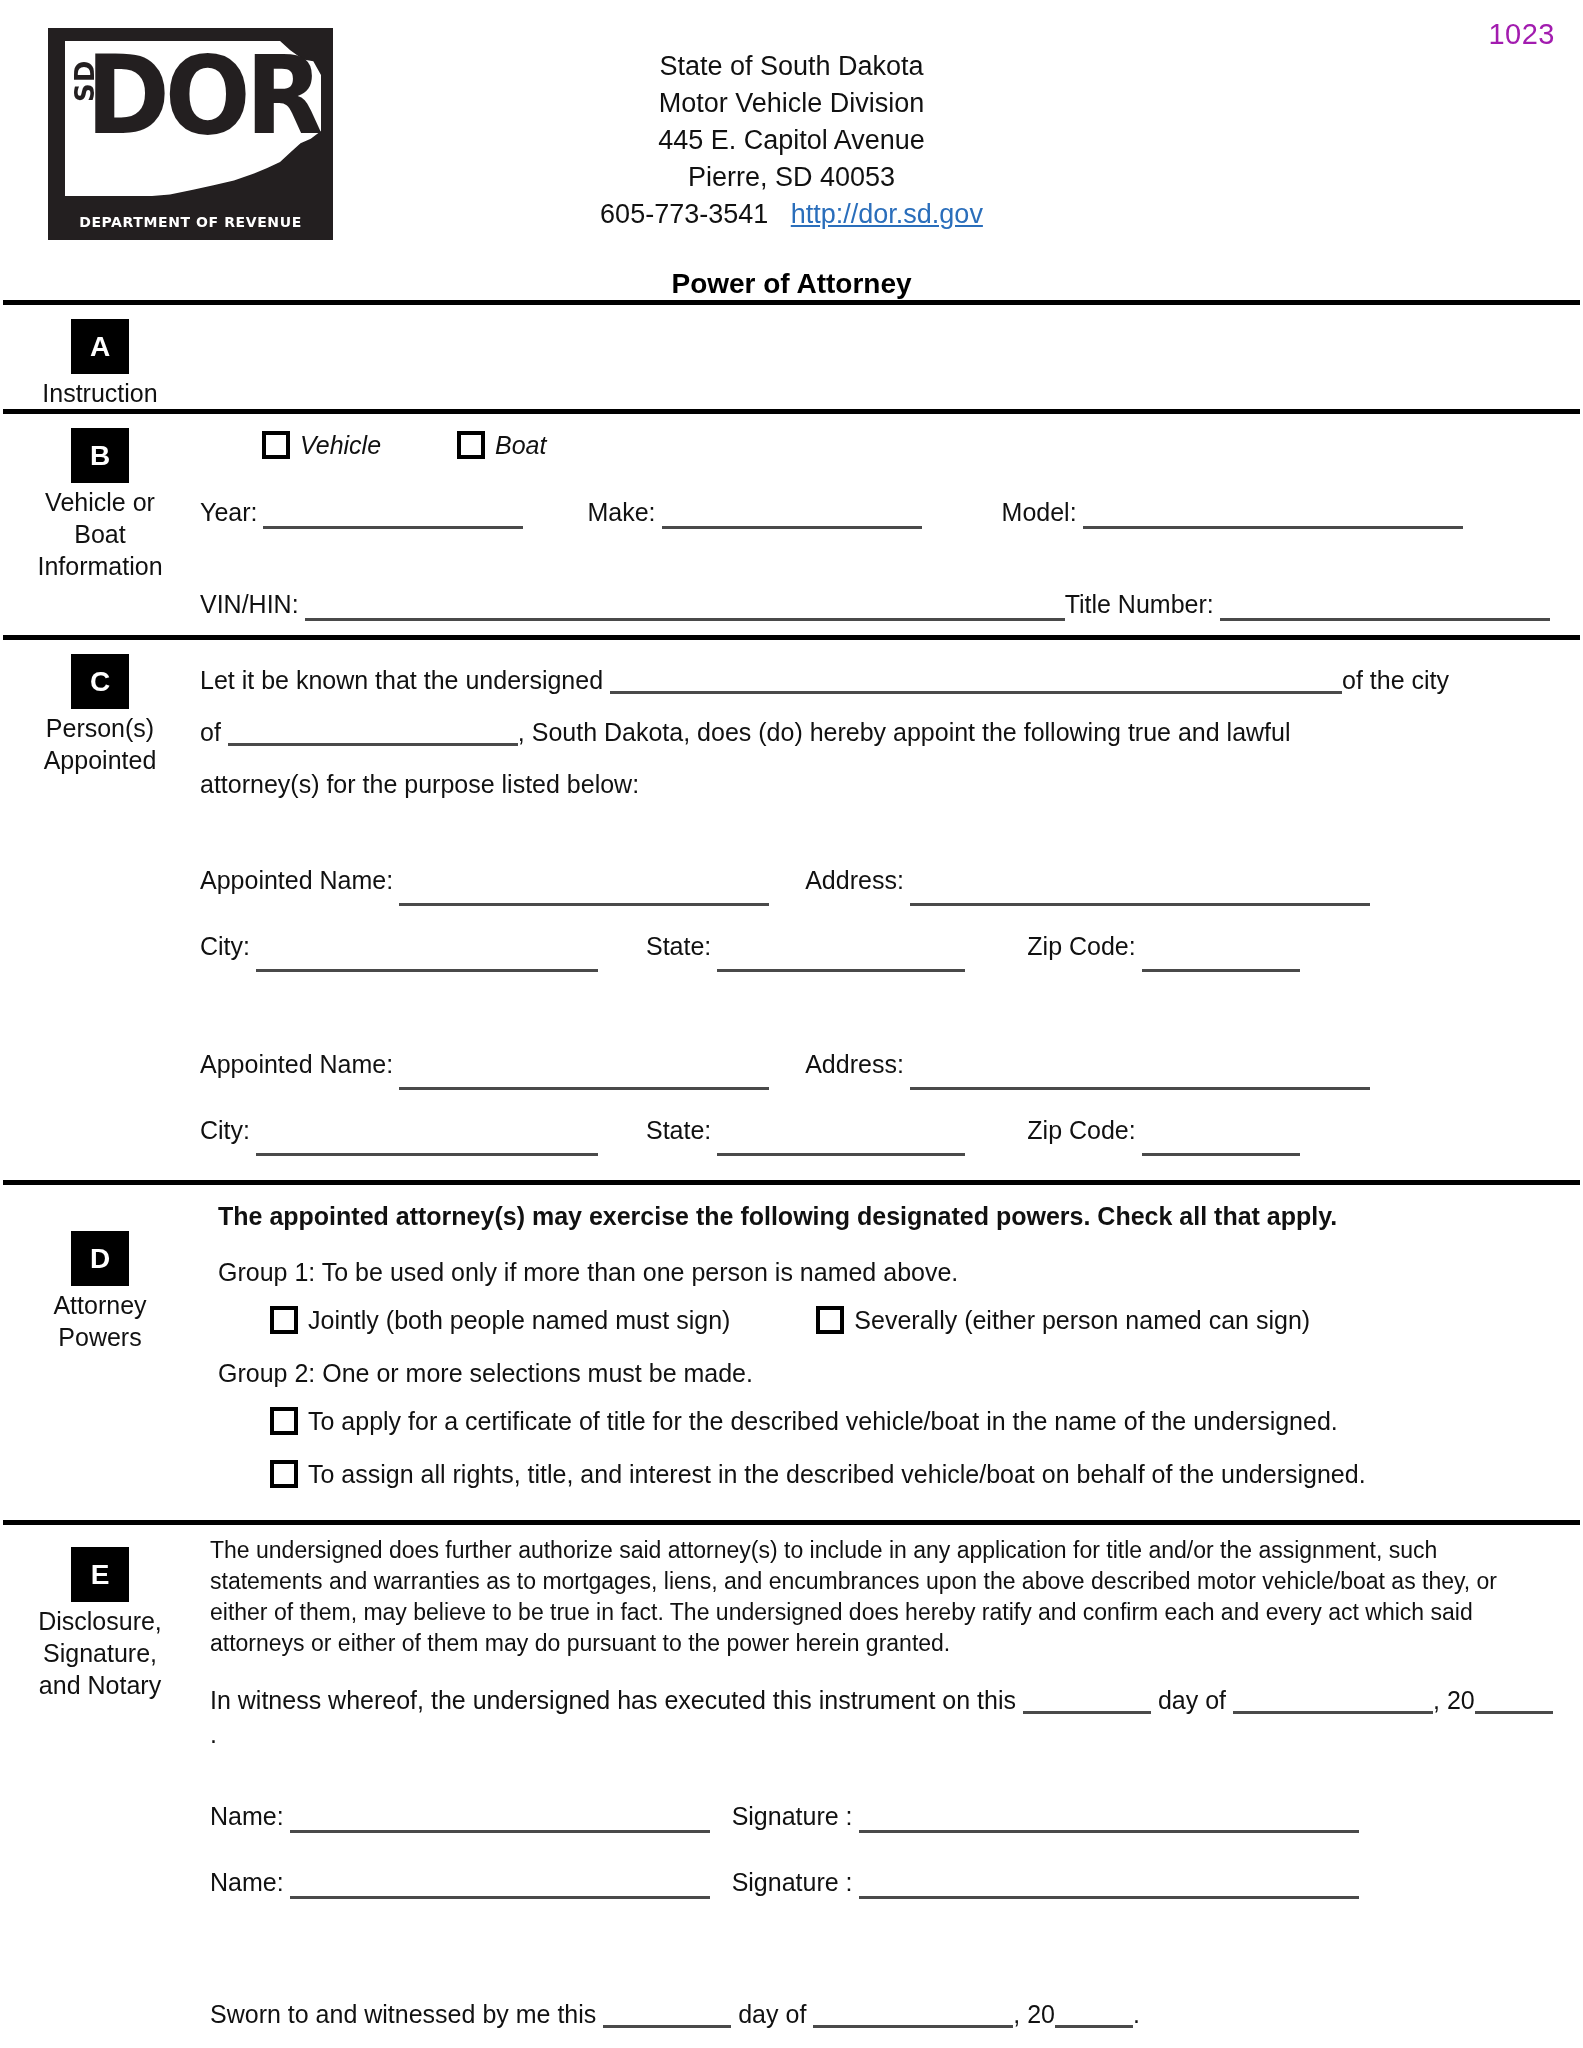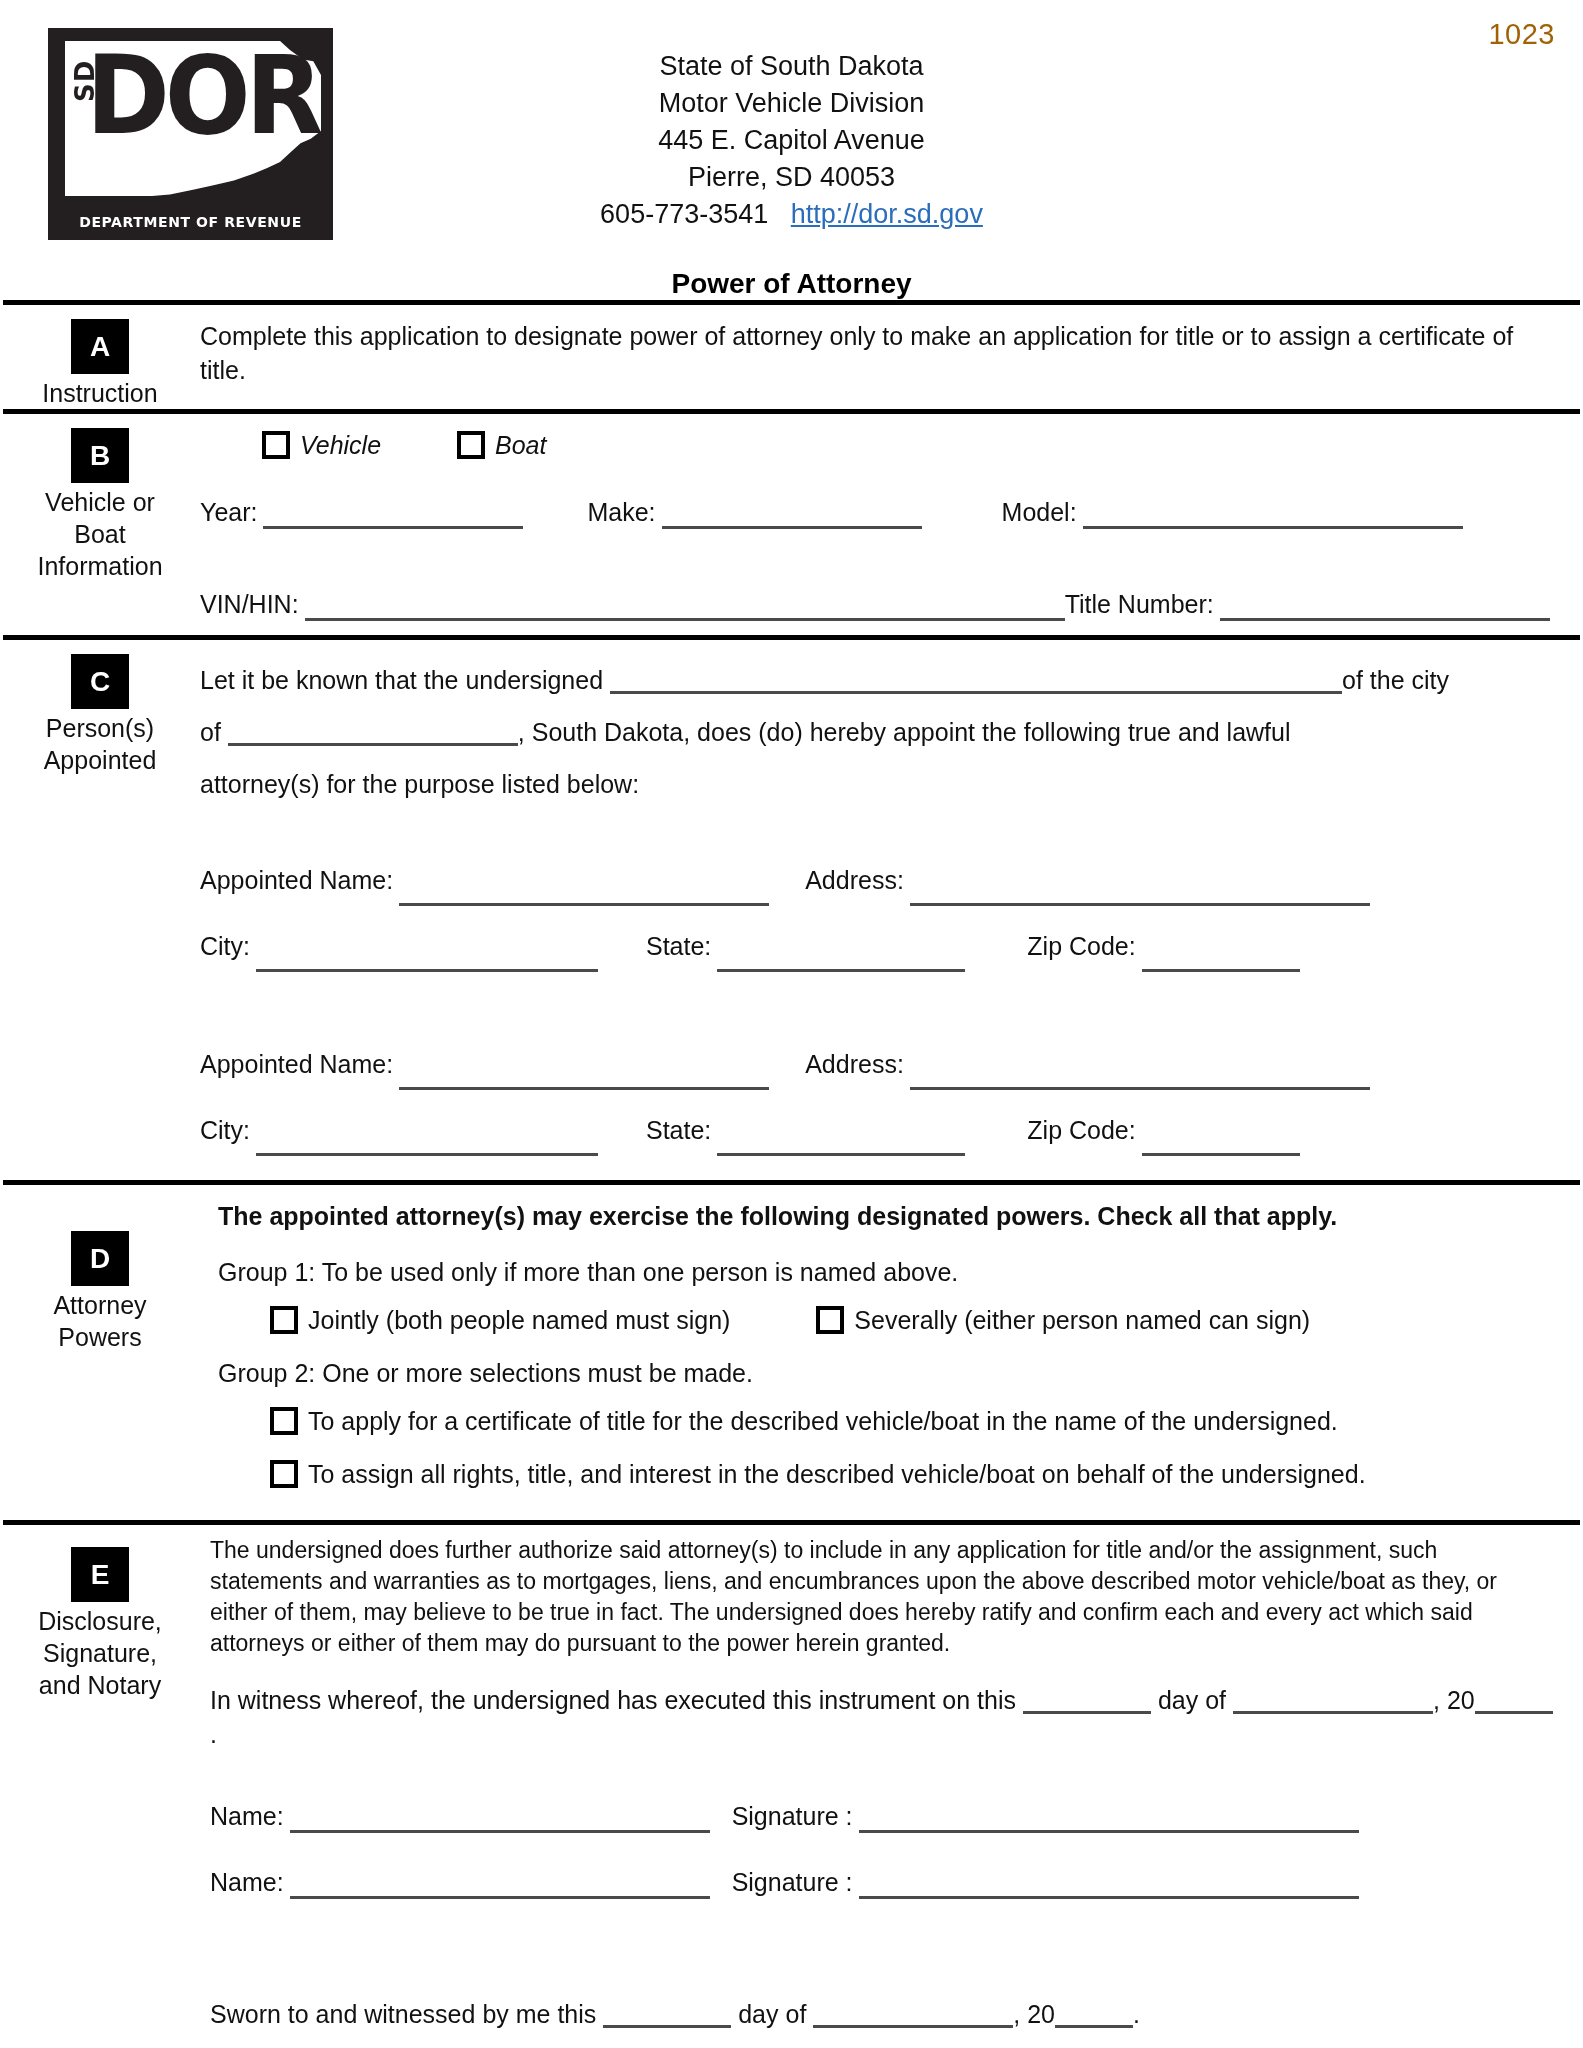--- a/index.html
+++ b/index.html
@@ -24,21 +24,21 @@
   .header {
     position: relative;
     height: 300px;
   }
   .form-number {
     position: absolute;
     top: 18px;
     right: 28px;
     font-size: 29px;
     letter-spacing: 0.5px;
-    color: #a16207;
+    color: #a21caf;
   }
   .logo {
     position: absolute;
     left: 48px;
     top: 28px;
     width: 285px;
     height: 212px;
     background: #231f20;
     padding: 0;
     box-sizing: border-box;
@@ -250,23 +250,20 @@
     <div class="doc-title">Power of Attorney</div>
   </div>
 
   <hr class="rule">
 
   <div class="section">
     <div class="sec-left">
       <div class="badge">A</div>
       <div class="sec-left-label">Instruction</div>
     </div>
-    <div class="sec-body">
-      <p class="para">Complete this application to designate power of attorney only to make an application for title or to assign a certificate of title.</p>
-    </div>
   </div>
 
   <hr class="rule">
 
   <div class="section">
     <div class="sec-left">
       <div class="badge">B</div>
       <div class="sec-left-label">
         <div>Vehicle or</div>
         <div>Boat</div>

